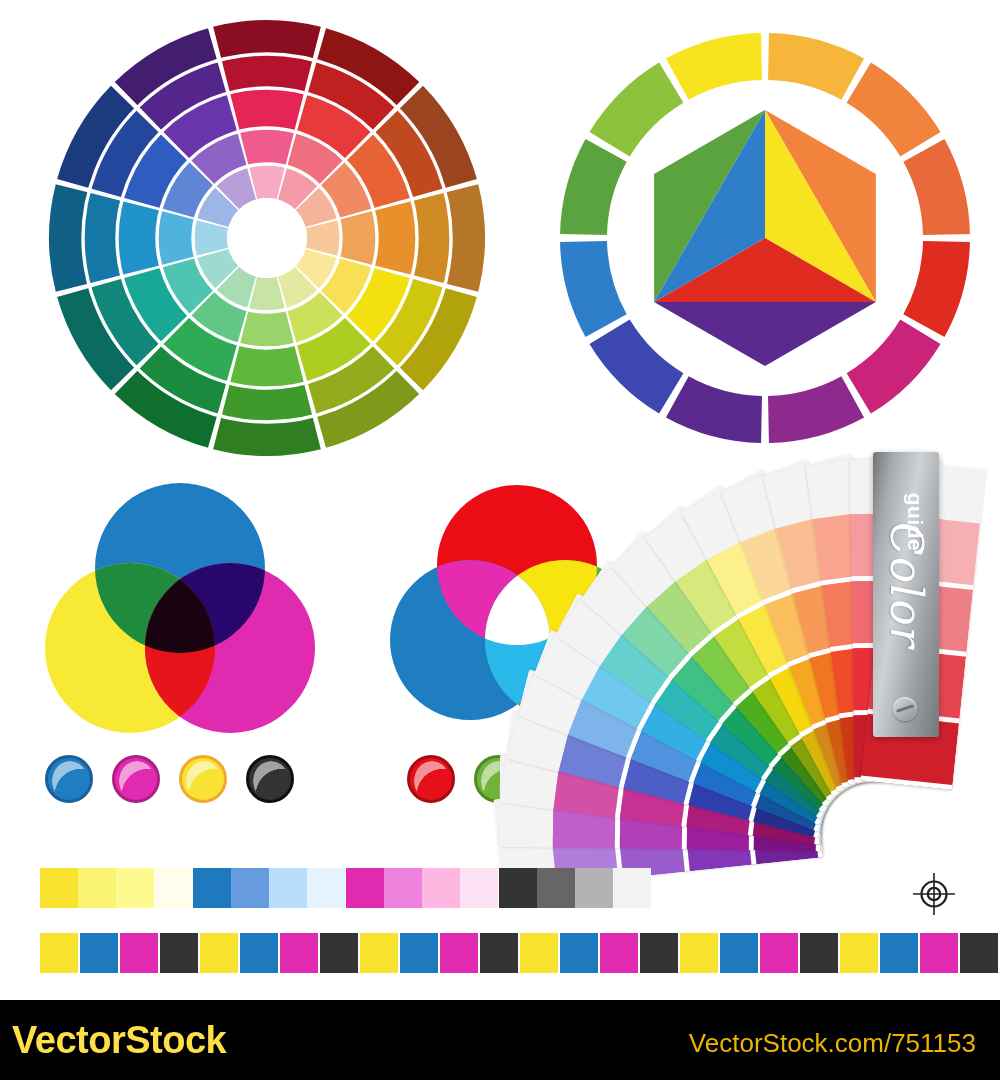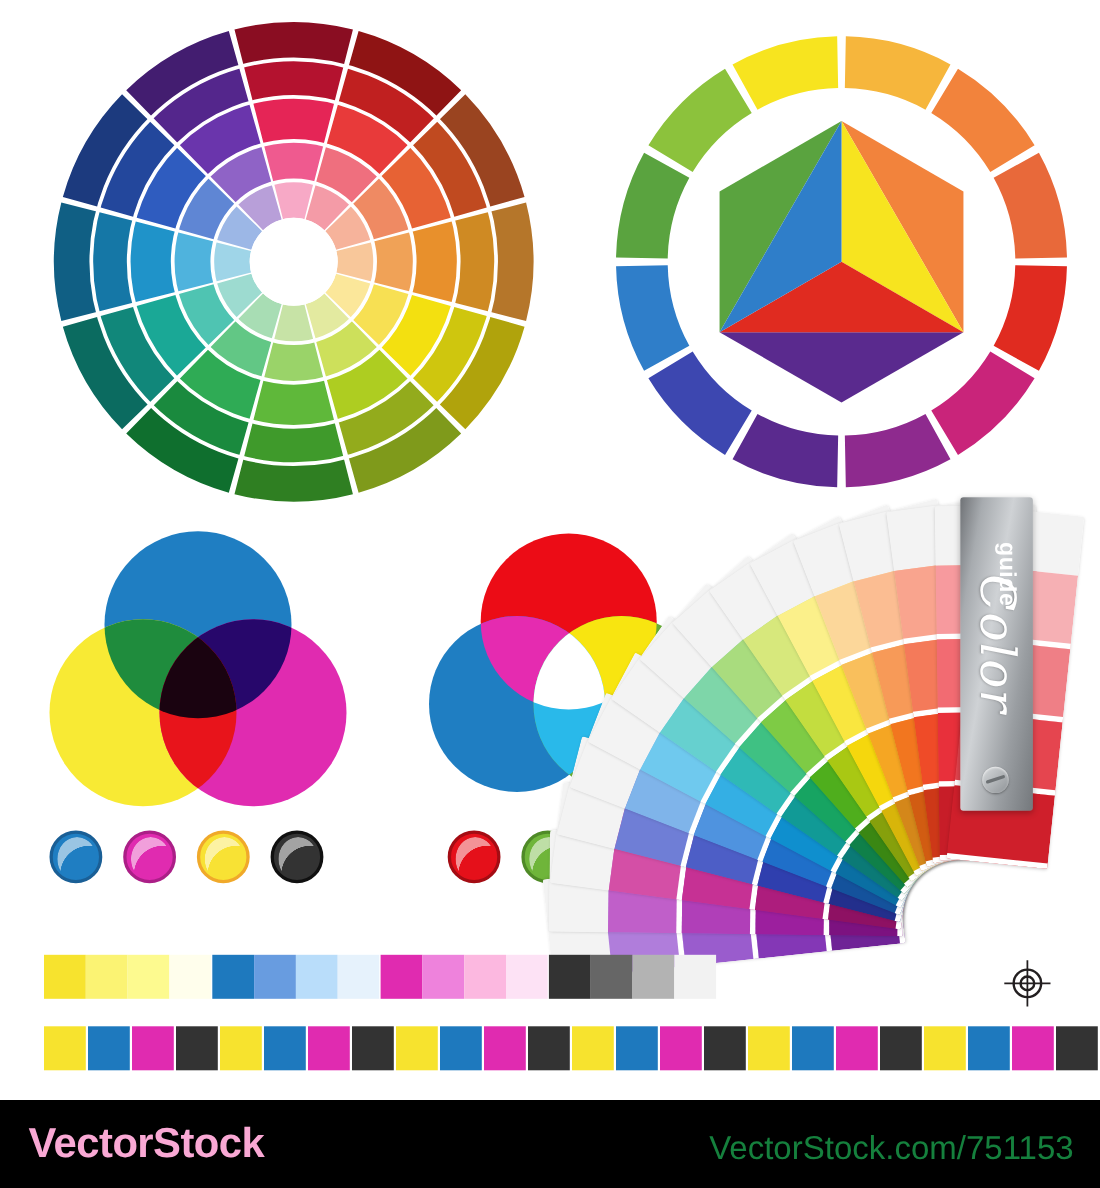--- a/index.html
+++ b/index.html
@@ -54,23 +54,23 @@
         border-radius:50%;background:linear-gradient(135deg,#d7dadc,#8f9397);
         box-shadow:inset 0 1px 2px rgba(255,255,255,.7),0 1px 2px rgba(0,0,0,.35);}
   .cover .screw:after{content:"";position:absolute;left:3px;top:10px;width:18px;height:3px;
         background:#6d7174;border-radius:2px;transform:rotate(-18deg);}
 
   
   .regmark{position:absolute;left:912px;top:872px;width:44px;height:44px;}
 
   
   .footer{position:absolute;left:0;top:1000px;width:1000px;height:80px;background:#000;}
-  .footer .brand{position:absolute;left:26px;top:19px;color:#f9a8d4;font-size:38px;
+  .footer .brand{position:absolute;left:12px;top:19px;color:#fde047;font-size:38px;
         font-weight:bold;letter-spacing:-.5px;font-family:"Liberation Sans", sans-serif;}
-  .footer .url{position:absolute;right:24px;top:28px;color:#15803d;font-size:30px;
+  .footer .url{position:absolute;right:24px;top:28px;color:#eab308;font-size:26px;
         font-family:"Liberation Sans", sans-serif;}
 </style>
 </head>
 <body>
 
 <div class="canvas">
 
   <div class="wheel" id="wheel-tint" style="left:47px;top:18px;width:440px;height:440px;">
       <svg width="440" height="440" viewBox="0 0 440 440">
         <path d="M201.97248912783436,148.22947086892873 A74,74 0 0 1 238.02751087216566,148.22947086892873 L229.7446004714409,181.20511938861011 A40,40 0 0 0 210.2553995285591,181.20511938861011 Z" fill="#f7a9c6"></path>

